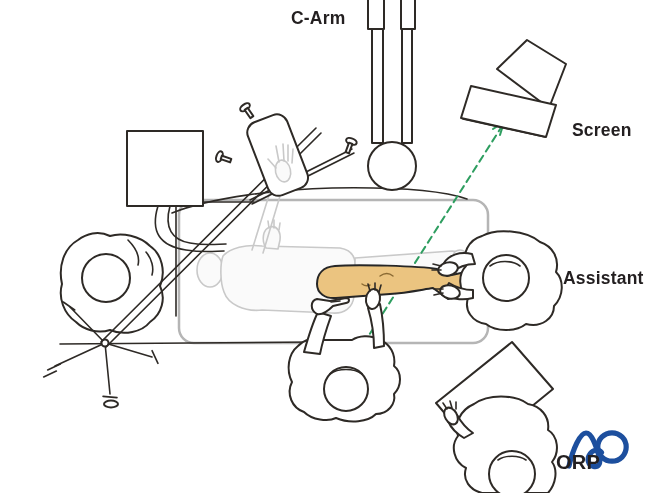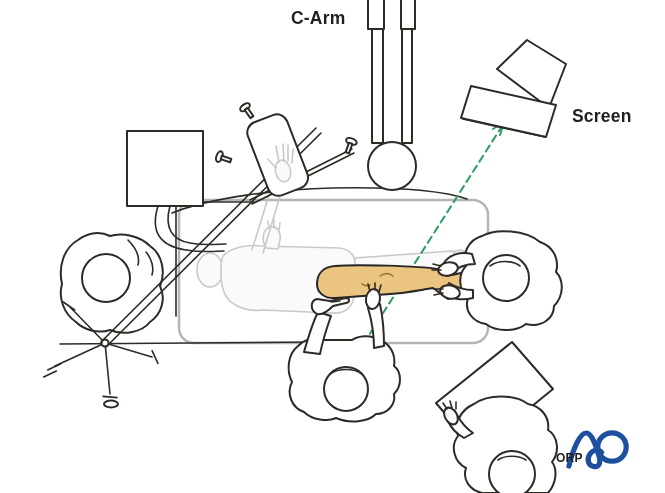--- a/index.html
+++ b/index.html
@@ -13,21 +13,21 @@
   .ink{fill:#ffffff;stroke:var(--line);stroke-width:2;stroke-linejoin:round;stroke-linecap:round;}
   .inkl{fill:none;stroke:var(--line);stroke-width:1.6;stroke-linejoin:round;stroke-linecap:round;}
   .pt{fill:#fafafa;stroke:var(--patient);stroke-width:1.6;stroke-linejoin:round;}
   .ptl{fill:none;stroke:var(--patient);stroke-width:1.6;stroke-linecap:round;}
   .tbl{fill:#ffffff;stroke:var(--table);stroke-width:2.5;}
   .limb{fill:var(--limb);stroke:#262626;stroke-width:2;stroke-linejoin:round;}
   .limbl{fill:none;stroke:#8a6a33;stroke-width:1.4;stroke-linecap:round;}
   .arrow{fill:none;stroke:var(--green);stroke-width:2;stroke-linecap:round;}
   .ao{fill:none;stroke:var(--blue);stroke-width:5.2;stroke-linecap:round;}
   .lbl{position:absolute;font-size:17.5px;font-weight:600;color:var(--text);letter-spacing:.2px;white-space:nowrap;}
-  .lbl-orp{font-size:12px;}
+  .lbl-orp{font-size:20px;}
 </style>
 </head>
 <body>
 
 <div id="stage">
   <svg width="665" height="493" viewBox="0 0 665 493">
     <defs>
       <g id="screw">
         <ellipse cx="0" cy="-7" rx="5.5" ry="3" class="ink" stroke-width="1.5"></ellipse>
         <rect x="-1.8" y="-5" width="3.6" height="10" class="ink" stroke-width="1.5"></rect>
@@ -184,15 +184,16 @@
       <line x1="463" y1="119" x2="545" y2="137" class="inkl" stroke-width="3"></line>
     </g>
 
     <g>
       <circle cx="612" cy="447" r="14.2" class="ao"></circle>
       <path d="M 569 466 C 573 449 580 433 586 433 C 592 433 596 446 599 456 C 601.5 464 598 467.5 593.5 466.5 C 588 465.3 586.5 459 590 454 C 593 449.5 598.5 449 601.5 452.5" class="ao"></path>
     </g>
   </svg>
 
   <div class="lbl" style="left:291px;top:8px;">C-Arm</div>
-  <div class="lbl" style="left:572px;top:106px;">Screen</div>
+  <div class="lbl" style="left:572px;top:120px;">Screen</div>
+  <div class="lbl" style="left:563px;top:268px;">Assistant</div>
   <div class="lbl lbl-orp" style="left:556px;top:451px;">ORP</div>
 </div>
 
 </body></html>

